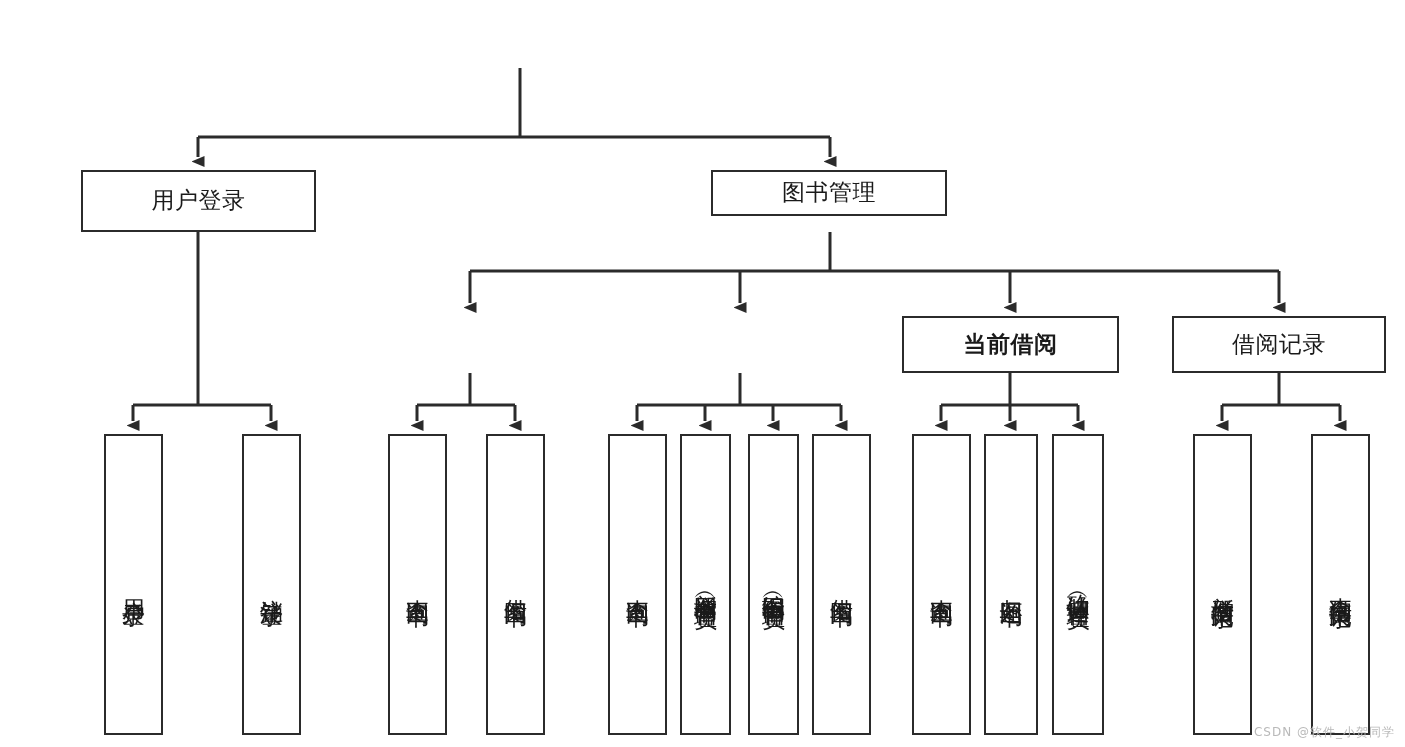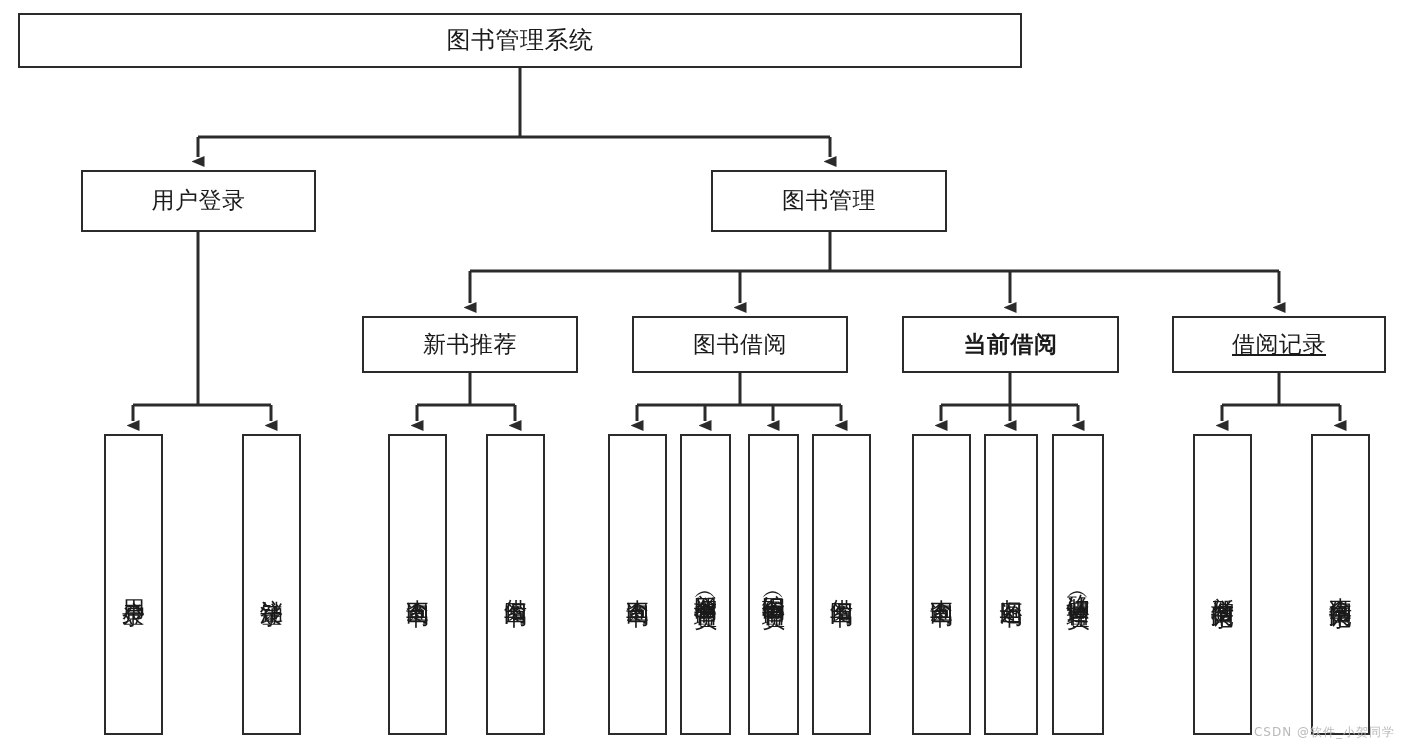--- a/index.html
+++ b/index.html
@@ -110,41 +110,32 @@
       <path d="M1010,405 L1010,421" marker-end="url(#arrow)"></path>
       <path d="M1078,405 L1078,421" marker-end="url(#arrow)"></path>
 
       <path d="M1279,373 L1279,405"></path>
       <path d="M1222,405 L1340,405"></path>
       <path d="M1222,405 L1222,421" marker-end="url(#arrow)"></path>
       <path d="M1340,405 L1340,421" marker-end="url(#arrow)"></path>
     </g>
   </svg>
 
-  <div class="node horiz root" style="left:18px;top:13px;width:1004px;height:55px;">
-    <span>图书管理系统</span>
-  </div>
 
   <div class="node horiz" style="left:81px;top:170px;width:235px;height:62px;">
     <span>用户登录</span>
   </div>
-  <div class="node horiz" style="left:711px;top:170px;width:236px;height:62px;">
+  <div class="node horiz" style="left:711px;top:170px;width:236px;height:46px;">
     <span>图书管理</span>
   </div>
 
-  <div class="node horiz" style="left:362px;top:316px;width:216px;height:57px;">
-    <span>新书推荐</span>
-  </div>
-  <div class="node horiz" style="left:632px;top:316px;width:216px;height:57px;">
-    <span>图书借阅</span>
-  </div>
   <div class="node horiz" style="left:902px;top:316px;width:217px;height:57px;font-weight:bold;">
     <span>当前借阅</span>
   </div>
-  <div class="node horiz" style="left:1172px;top:316px;width:214px;height:57px;text-decoration:underline;">
+  <div class="node horiz" style="left:1172px;top:316px;width:214px;height:57px;">
     <span>借阅记录</span>
   </div>
 
   <div class="node vert" style="left:104px;top:434px;width:59px;height:301px;">
     <span class="vlabel">用户登录</span>
   </div>
   <div class="node vert" style="left:242px;top:434px;width:59px;height:301px;">
     <span class="vlabel">注销登录</span>
   </div>
 

